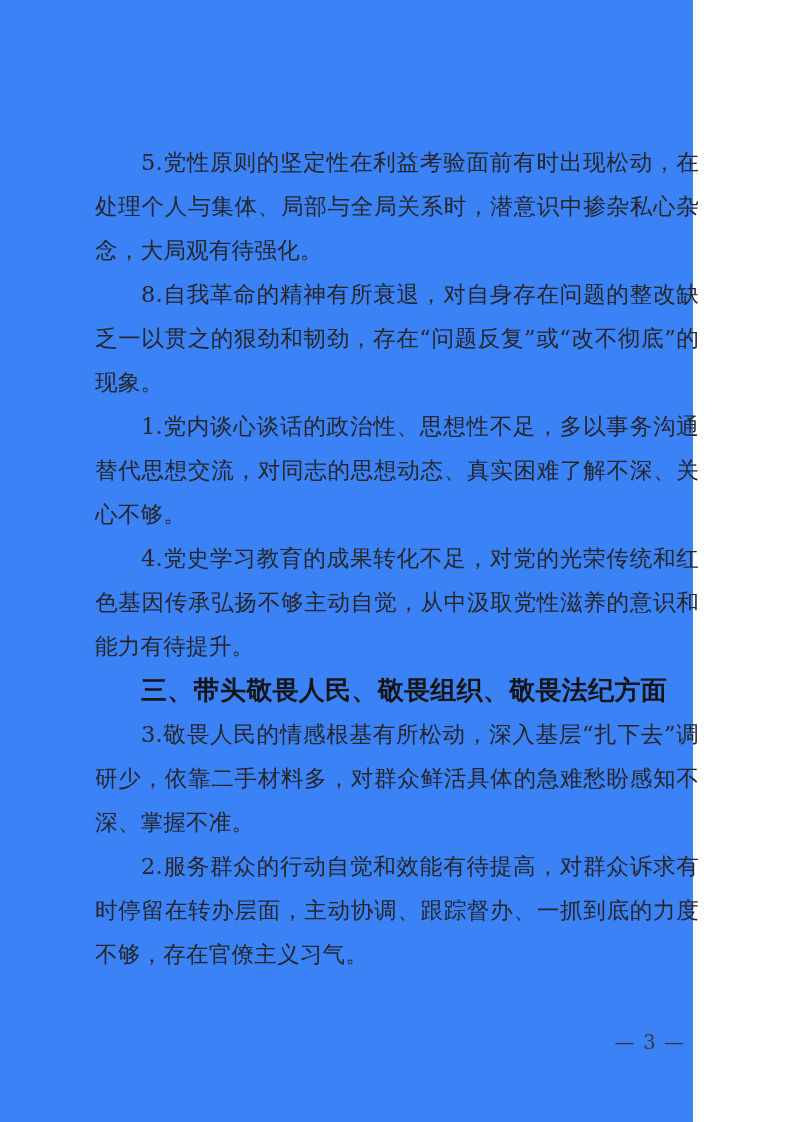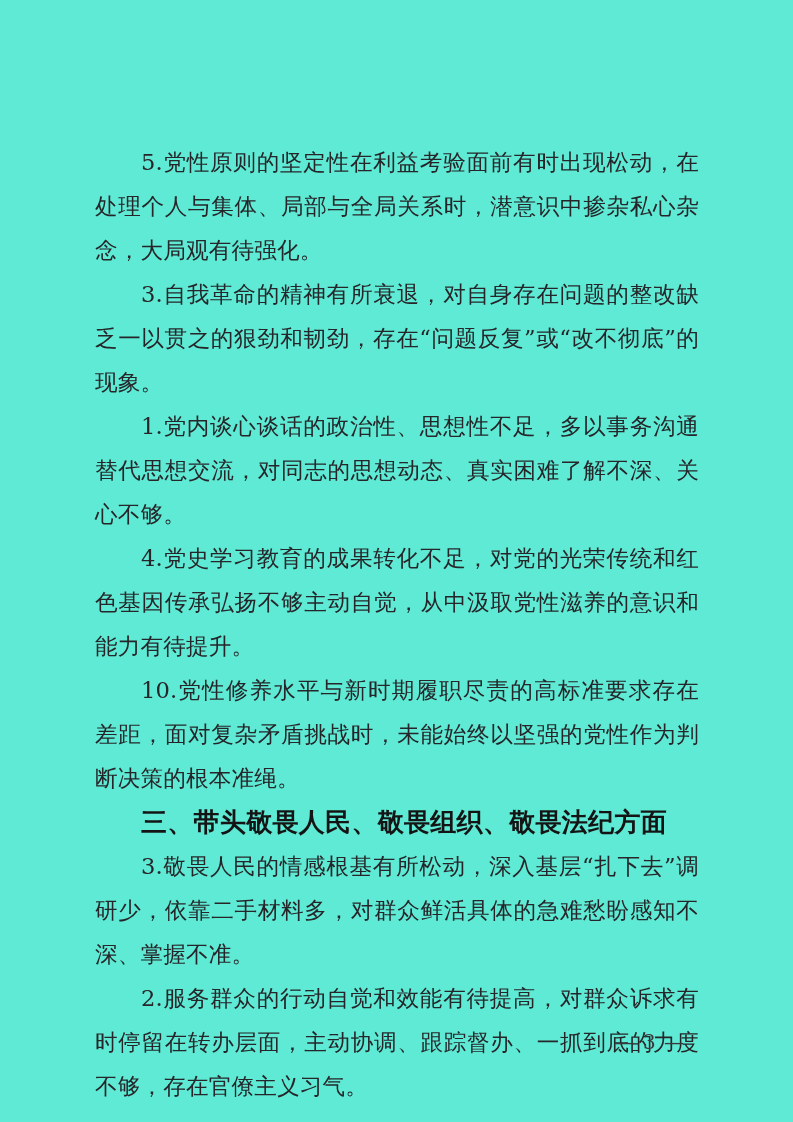--- a/index.html
+++ b/index.html
@@ -13,23 +13,23 @@
     height: 1122px;
     position: relative;
     overflow: hidden;
     font-family: "DejaVu Serif", "Liberation Serif", serif;
   }
 
   .page {
     position: absolute;
     left: 0;
     top: 0;
-    width: 793px;
+    width: 693px;
     height: 1122px;
-    background: #5eead4;
+    background: #3b82f6;
   }
 
   .content {
     position: absolute;
     left: 95px;
     top: 140px;
     width: 604px;
   }
 
   
@@ -77,24 +77,23 @@
     padding-right: 14px;
   }
 </style>
 </head>
 <body>
 
 <div class="page">
   <div class="content">
 
     <p class="para">5.党性原则的坚定性在利益考验面前有时出现松动，在处理个人与集体、局部与全局关系时，潜意识中掺杂私心杂念，大局观有待强化。</p>
-    <p class="para">3.自我革命的精神有所衰退，对自身存在问题的整改缺乏一以贯之的狠劲和韧劲，存在“问题反复”或“改不彻底”的现象。</p>
+    <p class="para">8.自我革命的精神有所衰退，对自身存在问题的整改缺乏一以贯之的狠劲和韧劲，存在“问题反复”或“改不彻底”的现象。</p>
     <p class="para">1.党内谈心谈话的政治性、思想性不足，多以事务沟通替代思想交流，对同志的思想动态、真实困难了解不深、关心不够。</p>
     <p class="para">4.党史学习教育的成果转化不足，对党的光荣传统和红色基因传承弘扬不够主动自觉，从中汲取党性滋养的意识和能力有待提升。</p>
-    <p class="para">10.党性修养水平与新时期履职尽责的高标准要求存在差距，面对复杂矛盾挑战时，未能始终以坚强的党性作为判断决策的根本准绳。</p>
 
     <h2 class="section-heading">三、带头敬畏人民、敬畏组织、敬畏法纪方面</h2>
 
     <p class="para">3.敬畏人民的情感根基有所松动，深入基层“扎下去”调研少，依靠二手材料多，对群众鲜活具体的急难愁盼感知不深、掌握不准。</p>
     <p class="para">2.服务群众的行动自觉和效能有待提高，对群众诉求有时停留在转办层面，主动协调、跟踪督办、一抓到底的力度不够，存在官僚主义习气。</p>
 
   </div>
 
   <div class="footer">
     <span class="footer-inner">— 3 —</span>

